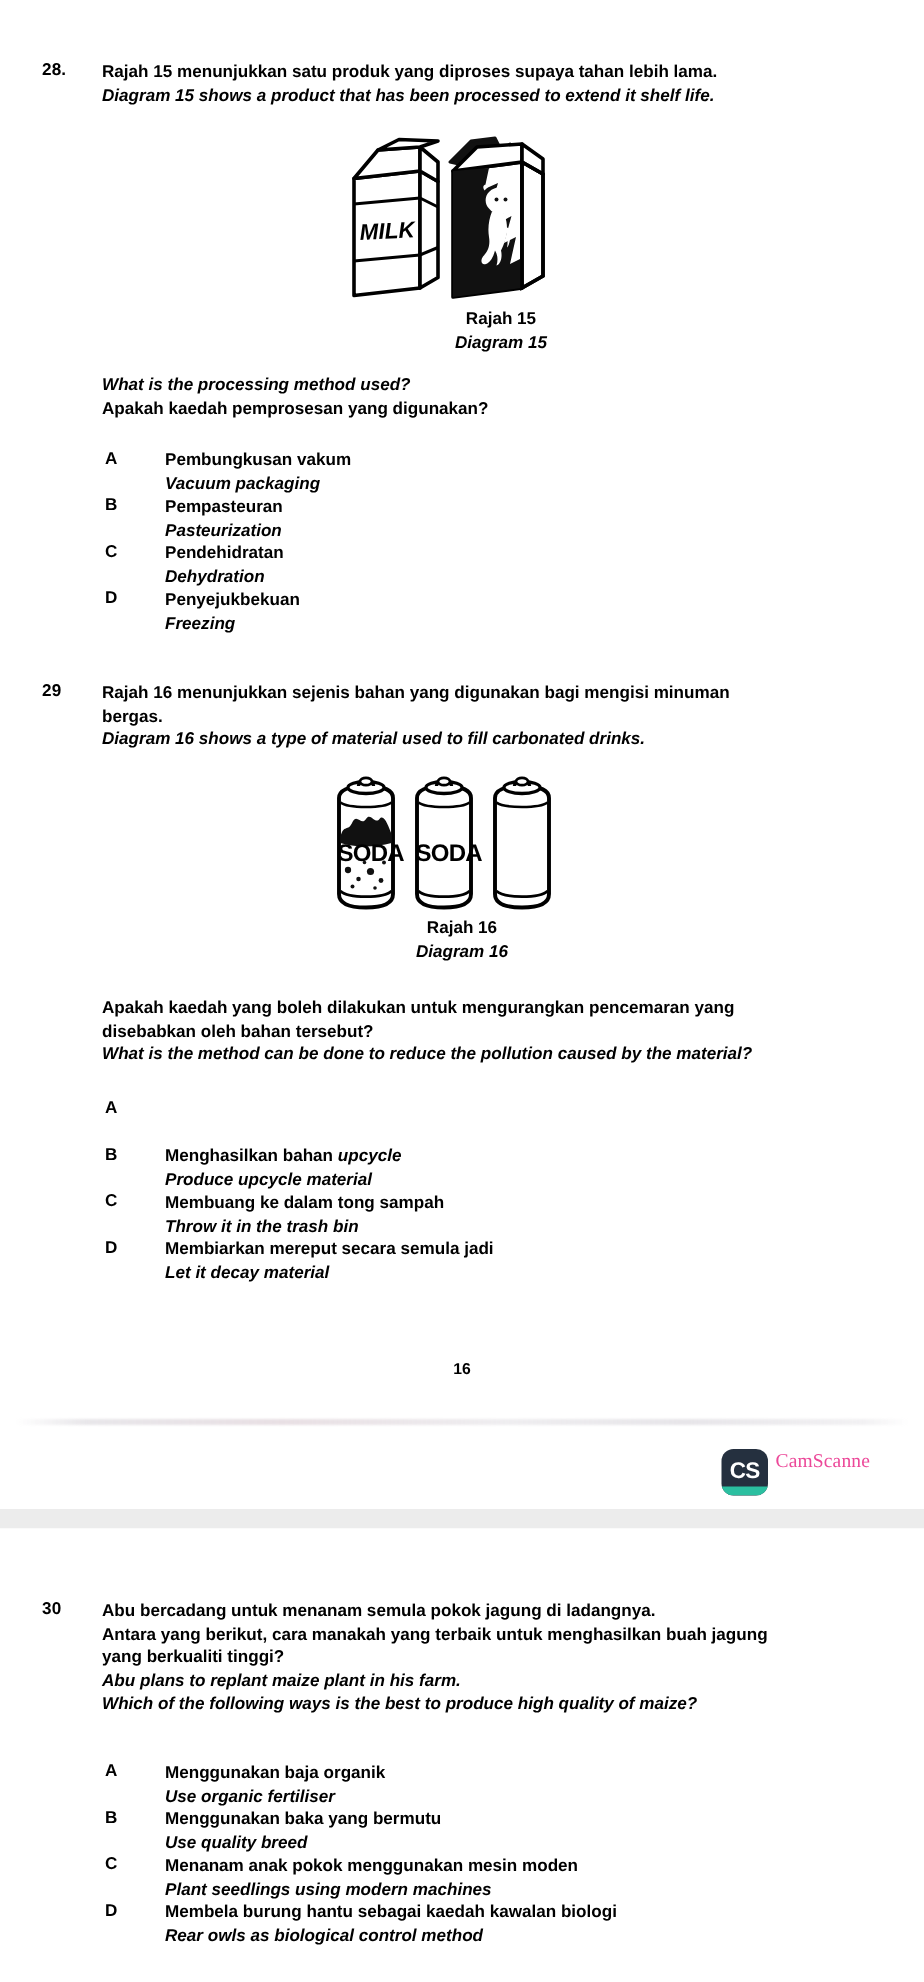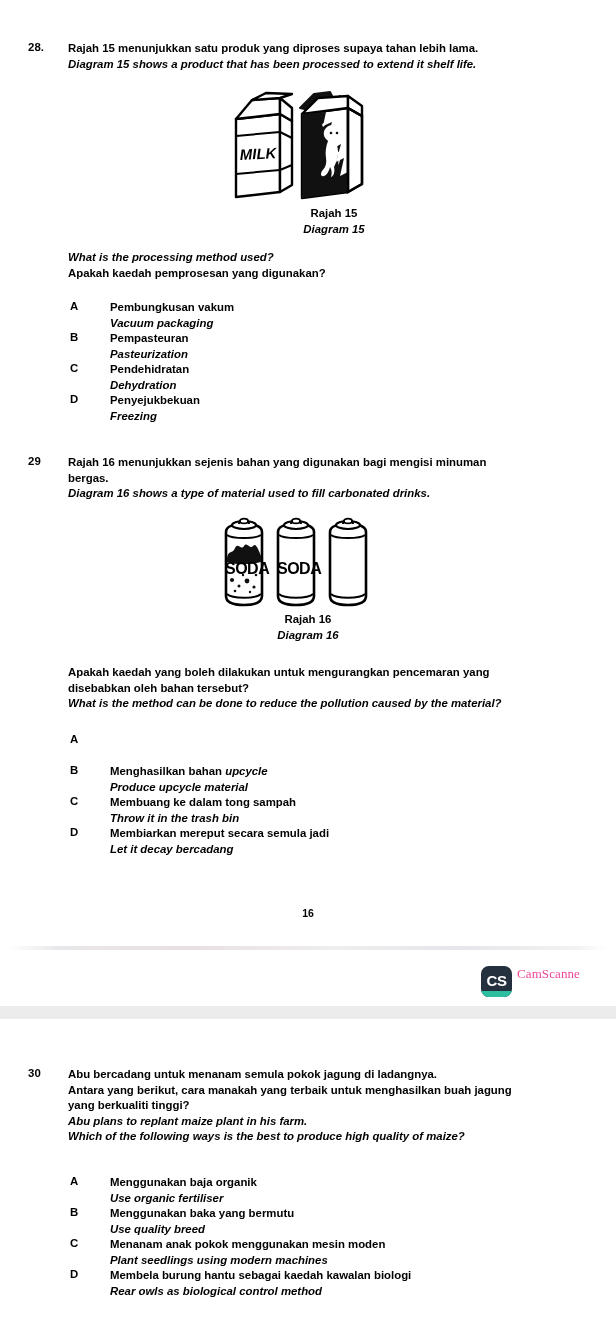--- a/index.html
+++ b/index.html
@@ -403,21 +403,21 @@
       <div class="opt-letter">C</div>
       <div class="opt-text">
         <div class="opt-my">Membuang ke dalam tong sampah</div>
         <div class="opt-en">Throw it in the trash bin</div>
       </div>
     </div>
     <div class="opt">
       <div class="opt-letter">D</div>
       <div class="opt-text">
         <div class="opt-my">Membiarkan mereput secara semula jadi</div>
-        <div class="opt-en">Let it decay bercadang</div>
+        <div class="opt-en">Let it decay material</div>
       </div>
     </div>
   </div>
 
   <div class="page-number" style="top:887px;">16</div>
 
   <div class="scan-smudge"></div>
 
   <div class="watermark">
     <div class="cs-badge">

